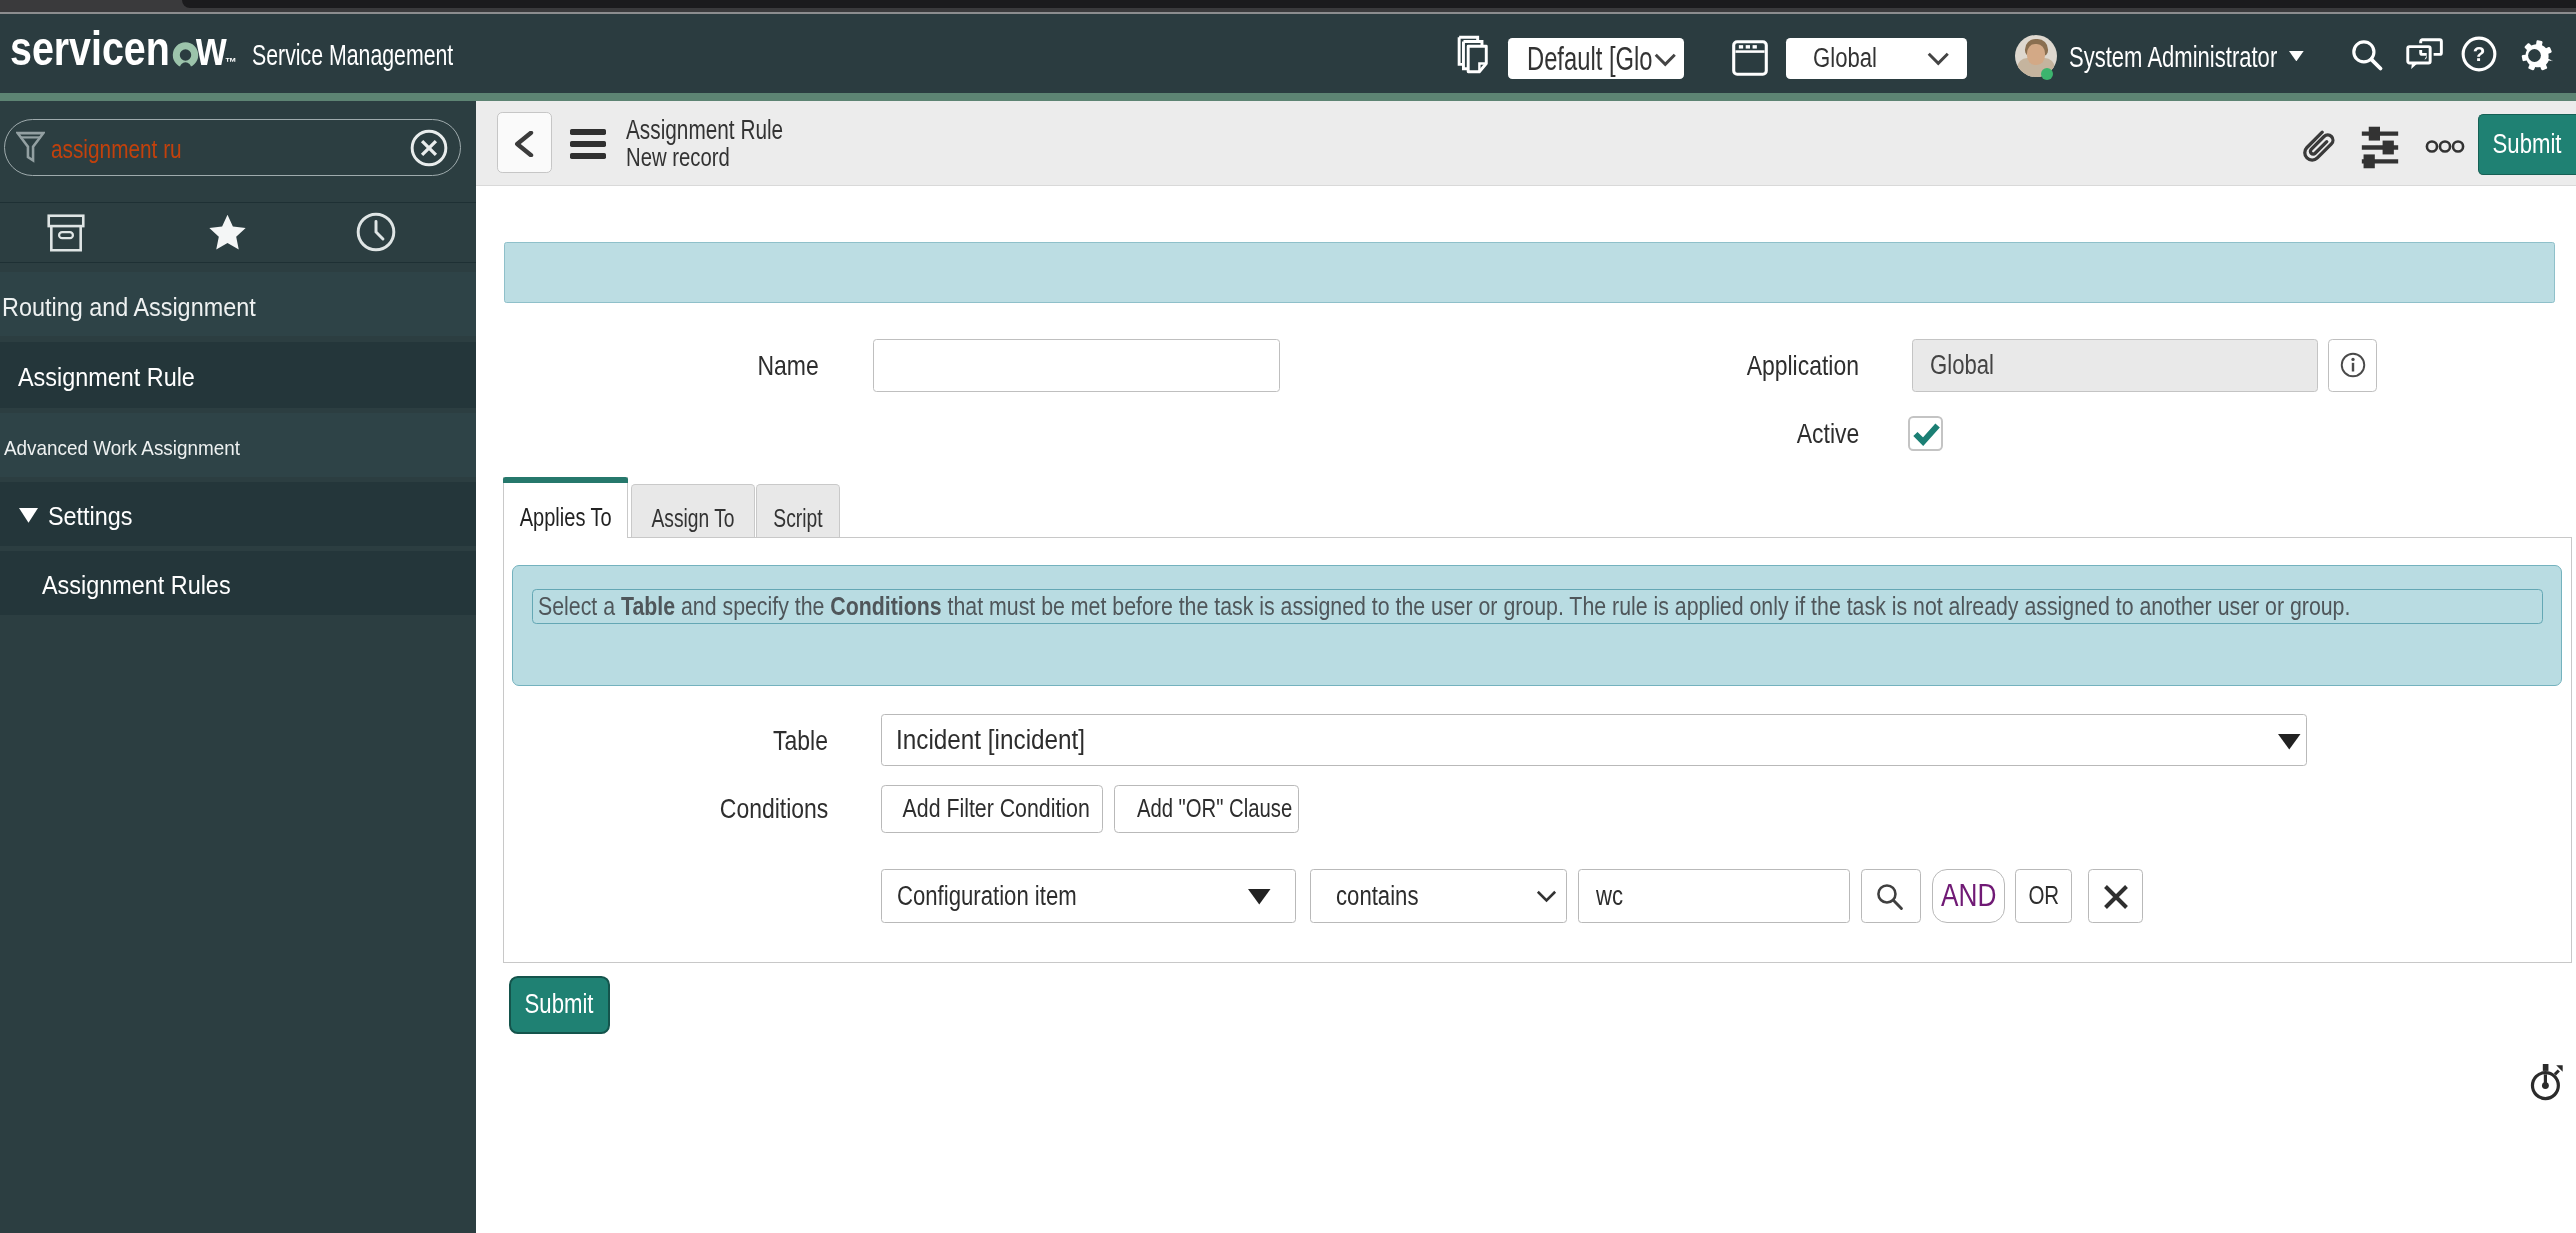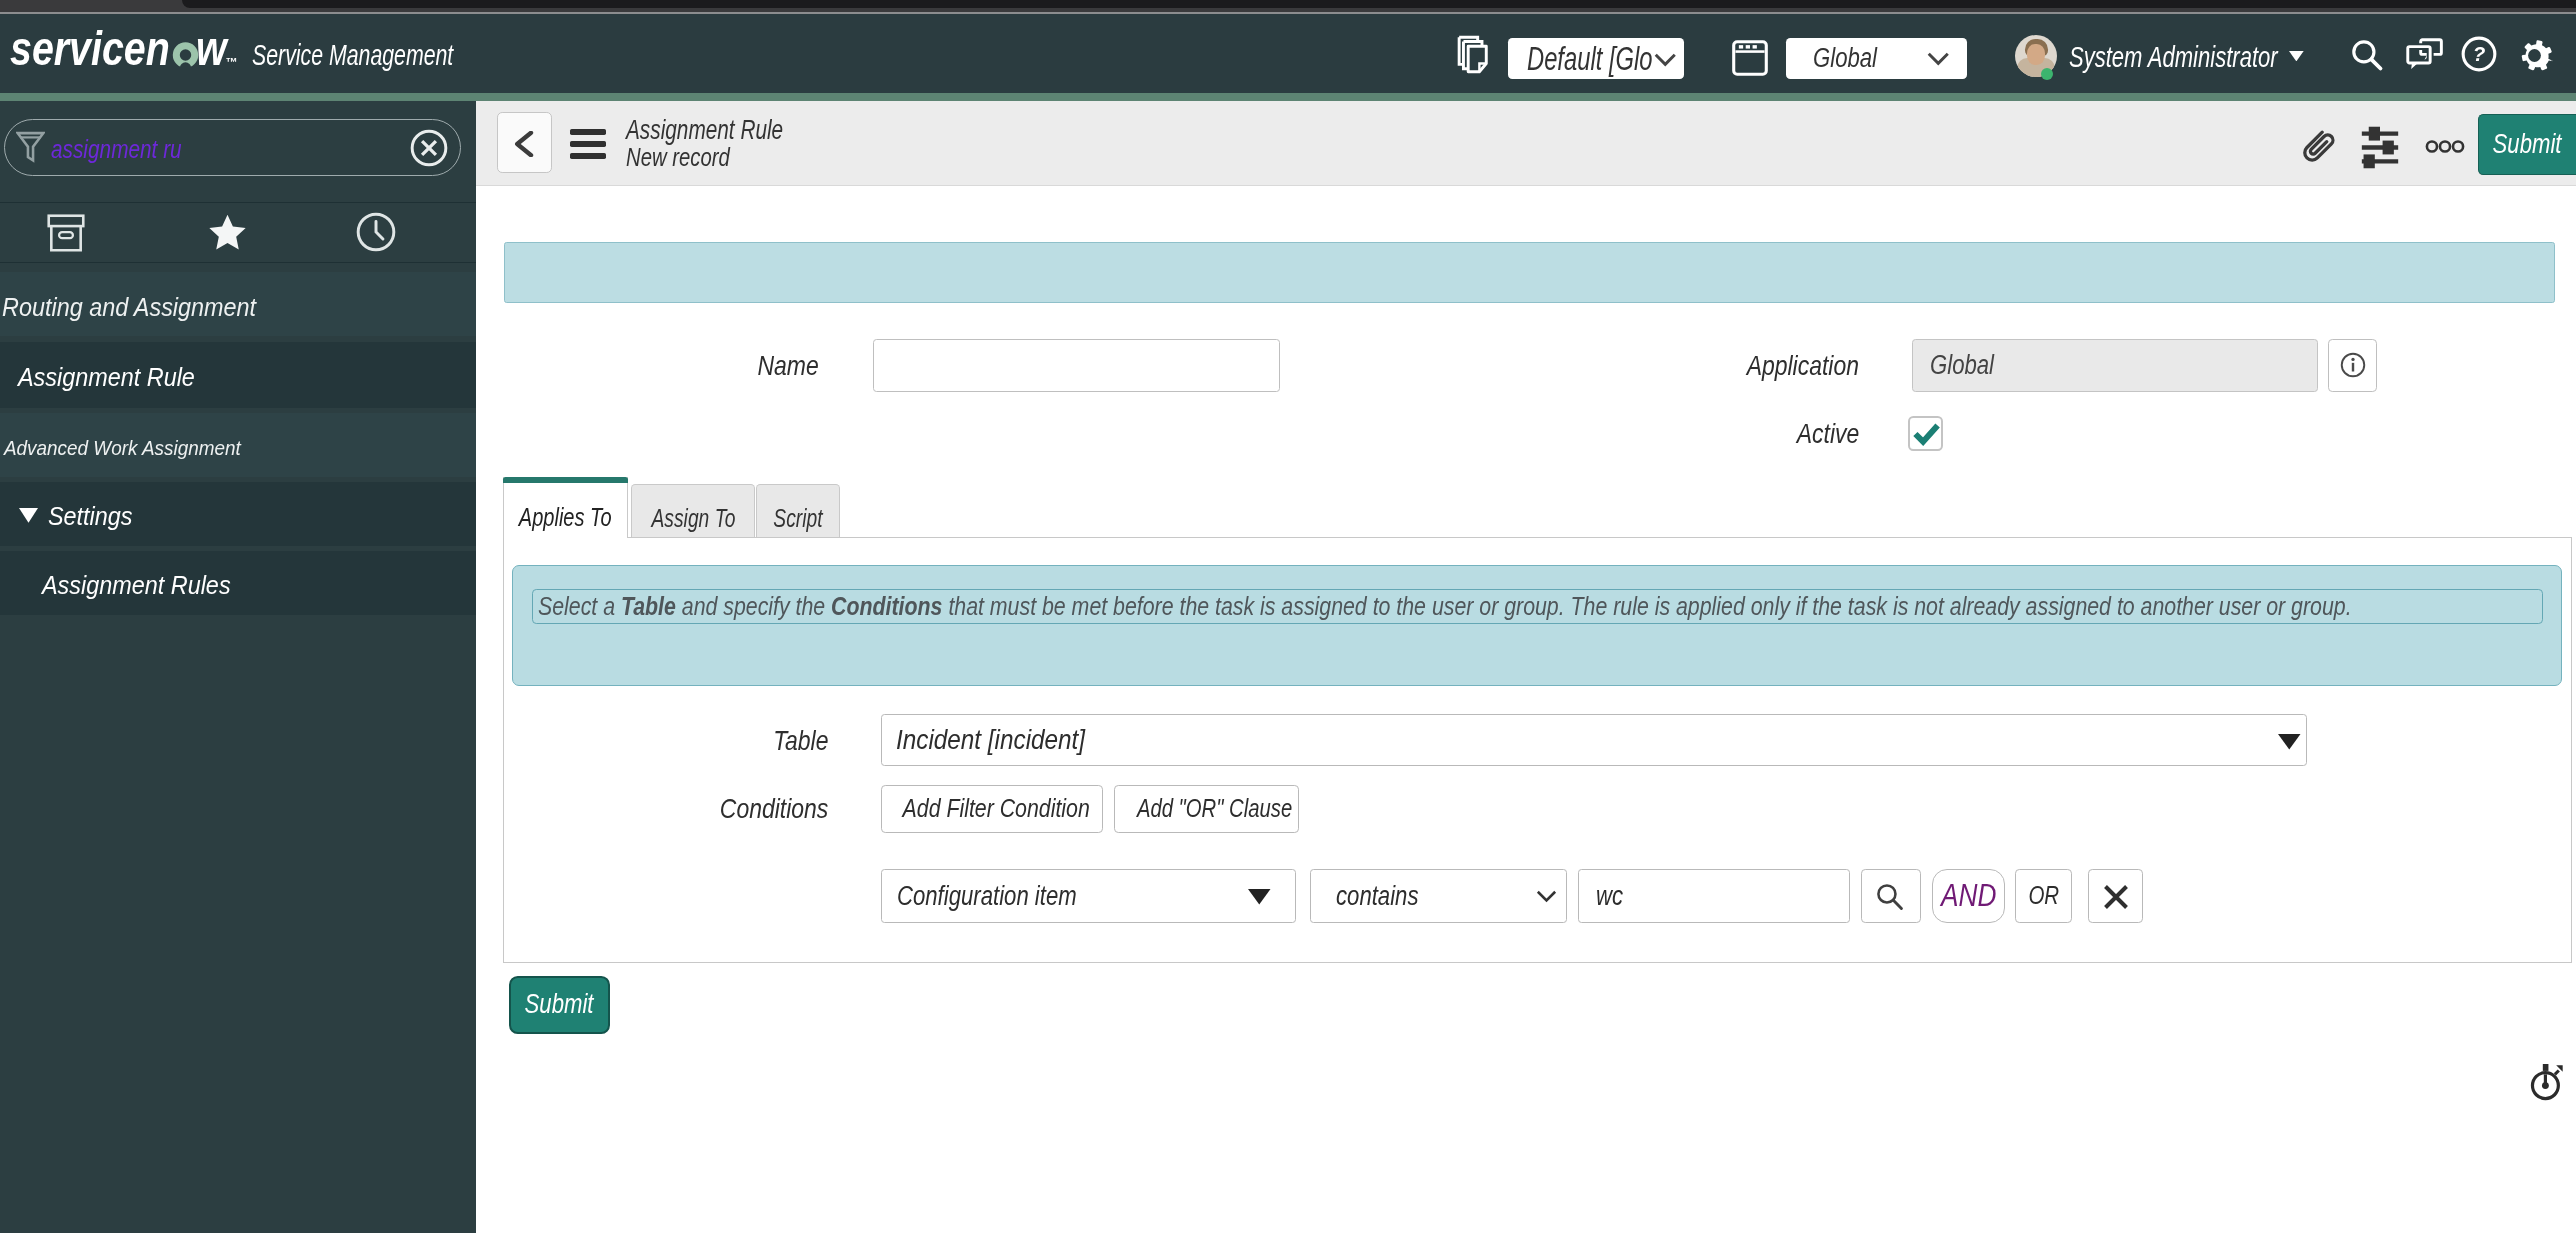--- a/index.html
+++ b/index.html
@@ -1,19 +1,19 @@
 <!DOCTYPE html>
 <html style="font-size:14px"><head>
 <meta charset="utf-8">
 <style>
   * { margin:0; padding:0; box-sizing:border-box; }
   html,body { width:2576px; height:1234px; overflow:hidden; background:#fff; }
   body { font-family:"Liberation Sans", sans-serif; }
   .abs { position:absolute; }
-  #page { position:relative; width:2576px; height:1234px; background:#fff; overflow:hidden;font-style:italic; }
+  #page { position:relative; width:2576px; height:1234px; background:#fff; overflow:hidden; }
   .t  { display:inline-block; transform:scaleX(.82); transform-origin:0 50%; white-space:nowrap; }
   .tr { display:inline-block; transform:scaleX(.82); transform-origin:100% 50%; white-space:nowrap; }
   .tc { display:inline-block; transform:scaleX(.82); transform-origin:50% 50%; white-space:nowrap; }
 </style>
 </head>
 <body>
 <div id="page">
 
   <div class="abs" style="left:0;top:0;width:2576px;height:14px;background:#3a3a3c;"></div>
   <div class="abs" style="left:182px;top:0;width:2394px;height:7.8px;background:#1b1b1d;border-bottom-left-radius:10.4px;"></div>
@@ -93,21 +93,21 @@
     <circle cx="256" cy="256" r="80" fill="#2b3c40"></circle>
   </svg>
 
   <div class="abs" style="left:0;top:101px;width:476px;height:1132px;background:#2c3e41;"></div>
 
   <div class="abs" style="left:3.5px;top:119px;width:457px;height:57px;border:1.7px solid #9fabad;border-radius:28.5px;"></div>
   <svg class="abs" style="left:15.6px;top:131px;" width="29" height="35" viewBox="0 0 34 40">
     <path d="M2 2 L32 2 L20 18 L20 34 L14 30 L14 18 Z" fill="none" stroke="#93a0a2" stroke-width="3"></path>
     <path d="M5 7 L29 7" stroke="#93a0a2" stroke-width="2.6"></path>
   </svg>
-  <div class="abs" style="left:51px;top:132px;height:35px;line-height:35px;color:#6d28d9;font-size:26px;"><span class="t" style="transform:scaleX(.80);">assignment ru</span></div>
+  <div class="abs" style="left:51px;top:132px;height:35px;line-height:35px;color:#c2410c;font-size:26px;"><span class="t" style="transform:scaleX(.80);">assignment ru</span></div>
   <svg class="abs" style="left:410px;top:129px;" width="38" height="38" viewBox="0 0 44 44">
     <circle cx="22" cy="22" r="19.5" fill="none" stroke="#e9eded" stroke-width="3.4"></circle>
     <path d="M14 14 L30 30 M30 14 L14 30" stroke="#e9eded" stroke-width="3.8"></path>
   </svg>
   <div class="abs" style="left:0;top:202px;width:476px;height:0.9px;background:#1e3034;"></div>
 
   <svg class="abs" style="left:47px;top:214px;" width="38" height="38" viewBox="0 0 44 44">
     <rect x="2" y="2" width="40" height="12" fill="none" stroke="#dfe5e5" stroke-width="3"></rect>
     <path d="M5 14 L5 42 L39 42 L39 14" fill="none" stroke="#dfe5e5" stroke-width="3"></path>
     <rect x="14" y="21" width="16" height="7" rx="3.5" fill="none" stroke="#dfe5e5" stroke-width="2.6"></rect>

